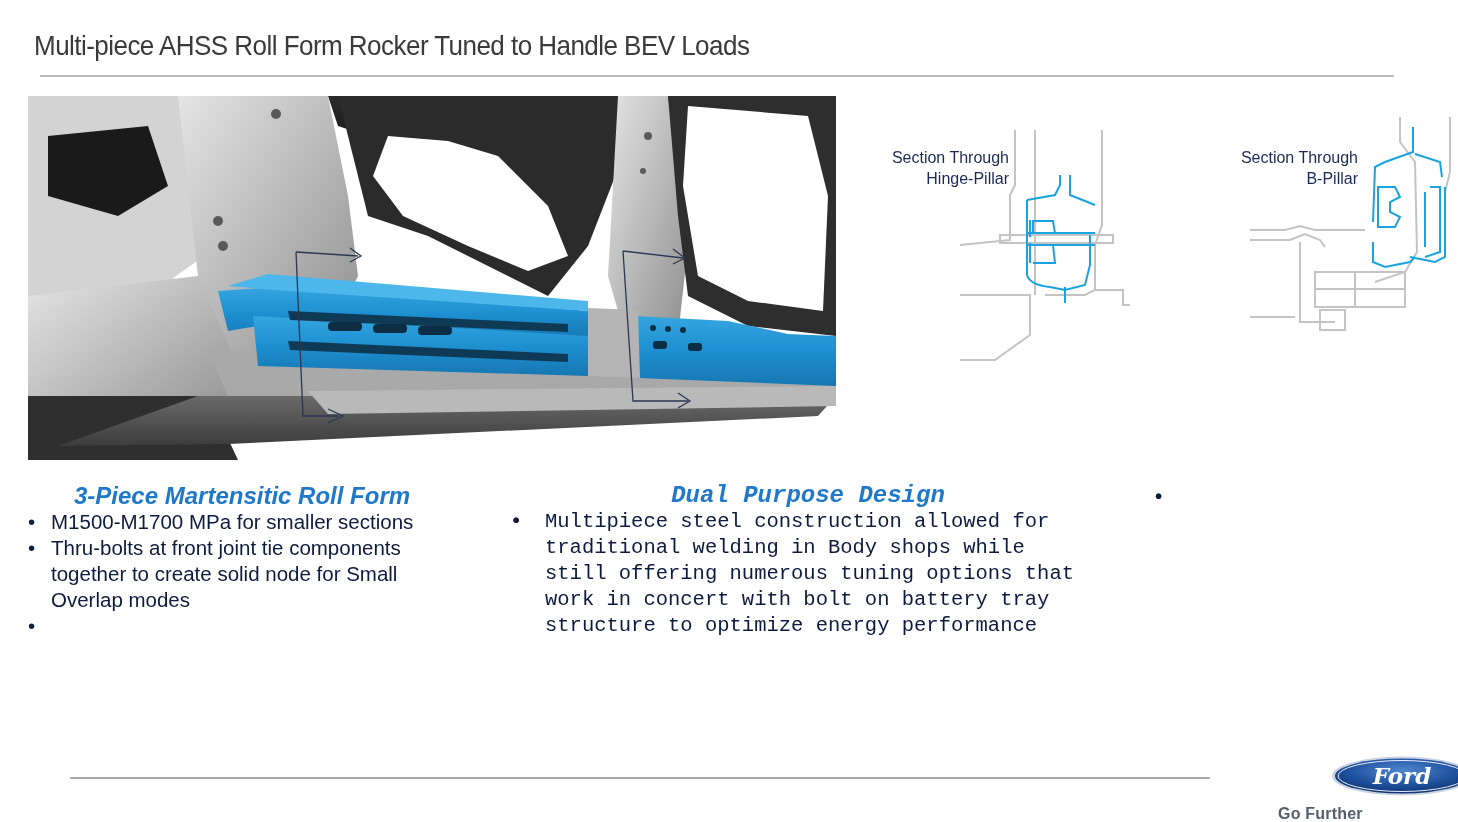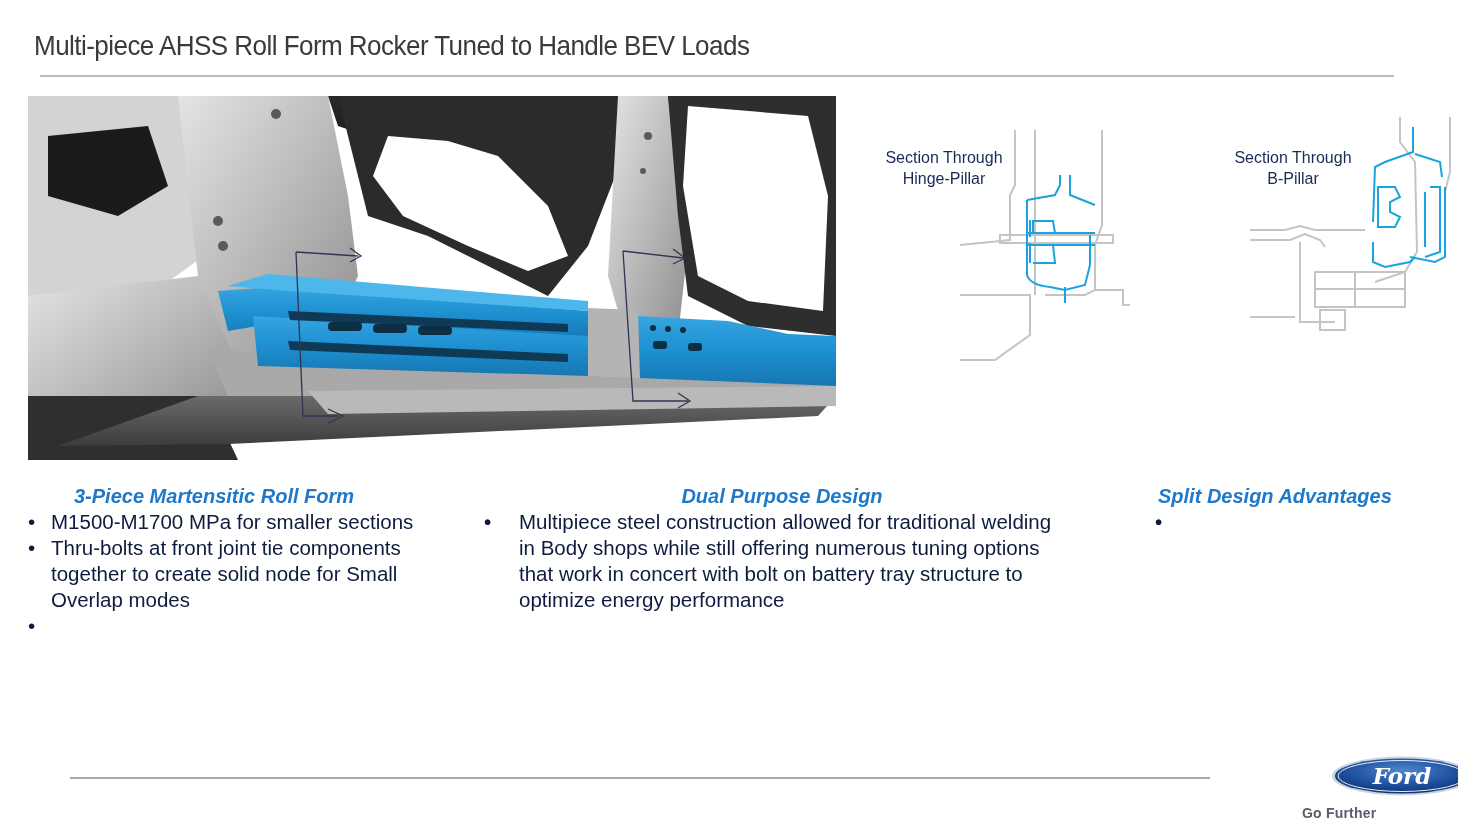--- a/index.html
+++ b/index.html
@@ -9,47 +9,47 @@
     .slide-title { position: absolute; left: 34px; top: 30px; font-size: 28px; color: #3a3a3a;
                    letter-spacing: -0.6px; transform: scaleX(0.93); transform-origin: left top; white-space: nowrap; }
     .title-rule { position: absolute; left: 40px; top: 75px; width: 1354px; height: 2px; background: #bdbdbd; }
 
     
     .hero { position: absolute; left: 28px; top: 96px; width: 808px; height: 364px; overflow: hidden; background: #ffffff; }
     .hero svg { display: block; }
 
     
     .section { position: absolute; }
-    .section-label { position: absolute; font-size: 16px; color: #1a2a55; text-align: center; line-height: 21px; white-space: nowrap; }
+    .section-label { position: absolute; font-size: 16px; color: #1a2a55; text-align: right; line-height: 21px; white-space: nowrap; }
 
     
     .col { position: absolute; top: 483px; }
-    .col-heading { font-size: 20px; font-weight: bold; font-style: italic; color: #1f78c8; line-height: 26px; white-space: nowrap; }
+    .col-heading { font-size: 24px; font-weight: bold; font-style: italic; color: #1f78c8; line-height: 26px; white-space: nowrap; }
     .col ul { list-style: none; margin: 0; padding: 0; }
     .col li { position: relative; font-size: 20.5px; line-height: 26px; color: #0d1b3e; }
     .col li .bullet { position: absolute; top: 0; }
 
     .col1 { left: 24px; width: 420px; }
     .col1 .col-heading { padding-left: 50px; }
     .col1 li { padding-left: 27px; }
     .col1 li .bullet { left: 4px; }
 
-    .col2 { left: 482px; width: 590px; }
+    .col2 { left: 508px; width: 590px; font-family: Liberation Mono, monospace; }
     .col2 .col-heading { text-align: center; padding-left: 10px; }
     .col2 li { padding-left: 37px; }
     .col2 li .bullet { left: 2px; }
 
     .col3 { left: 1155px; width: 300px; }
     .col3 .col-heading { padding-left: 3px; }
     .col3 li { padding-left: 35px; }
     .col3 li .bullet { left: 0px; }
 
     .footer-rule { position: absolute; left: 70px; top: 777px; width: 1140px; height: 2px; background: #a8a8a8; }
     .logo { position: absolute; left: 1330px; top: 755px; width: 144px; height: 42px; }
-    .tagline { position: absolute; left: 1278px; top: 805px; font-size: 14px; font-weight: bold; color: #555e6a; letter-spacing: 0.2px; white-space: nowrap; margin-left: 24px; }
+    .tagline { position: absolute; left: 1278px; top: 805px; font-size: 16px; font-weight: bold; color: #555e6a; letter-spacing: 0.2px; white-space: nowrap; }
   </style>
 </head>
 <body>
 
 <div class="slide-title">Multi-piece AHSS Roll Form Rocker Tuned to Handle BEV Loads</div>
 <div class="title-rule"></div>
 
 <div class="hero">
   <svg width="808" height="364" viewBox="0 0 808 364" xmlns="http://www.w3.org/2000/svg">
     <defs>
@@ -204,21 +204,20 @@
 
 <div class="col col2">
   <div class="col-heading">Dual Purpose Design</div>
   <ul>
     <li><span class="bullet">•</span></li>
     <li><span class="bullet">•</span><span>Multipiece steel construction allowed for traditional welding in Body shops while still offering numerous tuning options that work in concert with bolt on battery tray structure to optimize energy performance</span></li>
   </ul>
 </div>
 
 <div class="col col3">
-  <div class="col-heading">Split Design Advantages</div>
   <ul>
     <li><span class="bullet">•</span></li>
     <li><span class="bullet">•</span></li>
   </ul>
 </div>
 
 <div class="footer-rule"></div>
 <div class="logo">
   <svg width="144" height="42" viewBox="0 0 144 42" xmlns="http://www.w3.org/2000/svg">
     <defs>

